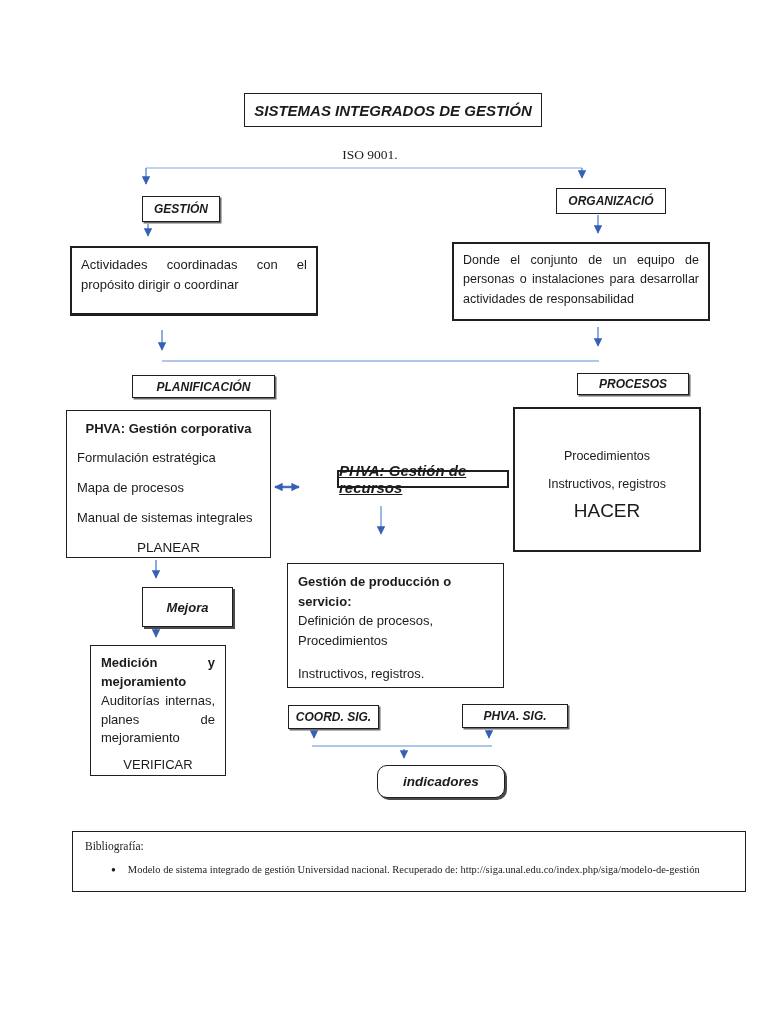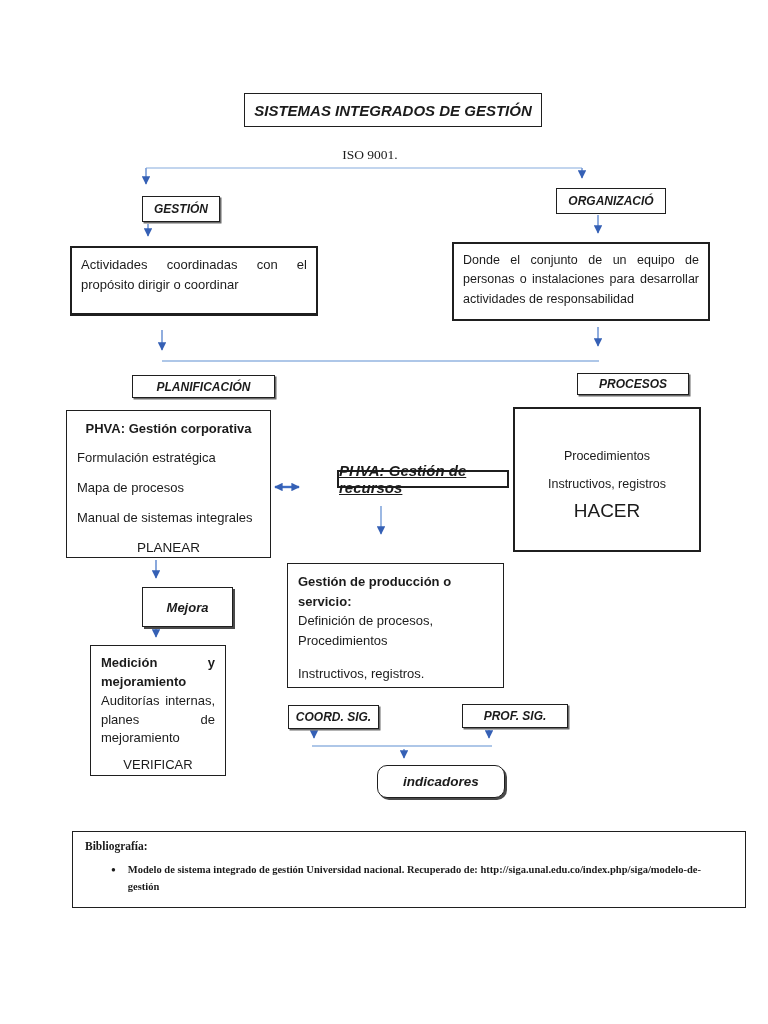--- a/index.html
+++ b/index.html
@@ -114,28 +114,28 @@
     <p style="font-weight:bold;">Medición y mejoramiento</p>
     <p>Auditorías internas, planes de mejoramiento</p>
     <div style="text-align:center;margin-top:8px;">VERIFICAR</div>
   </div>
 
   <div class="box lbl sh1" style="left:256px;top:705px;width:91px;height:24px;font-size:12px;">
     <span>COORD. SIG.</span>
   </div>
 
   <div class="box lbl sh1" style="left:430px;top:704px;width:106px;height:24px;font-size:12px;">
-    <span>PROF. SIG.</span>
+    <span>PHVA. SIG.</span>
   </div>
 
   <div class="box lbl sh2" style="left:345px;top:765px;width:128px;height:33px;font-size:13.5px;border-radius:10px;">
     <span>indicadores</span>
   </div>
 
-  <div class="box serif" style="left:72px;top:831px;width:674px;height:77px;padding:8px 12px;font-size:11.5px;font-weight:bold;">
+  <div class="box serif" style="left:72px;top:831px;width:674px;height:61px;padding:8px 12px;font-size:11.5px;">
     <div>Bibliografía:</div>
     <div style="display:flex;margin-top:10px;margin-left:26px;">
       <span style="font-size:8px;margin:3px 12px 0 0;">●</span>
       <span style="font-size:10.5px;line-height:1.6;width:596px;">Modelo de sistema integrado de gestión Universidad nacional. Recuperado de: http://siga.unal.edu.co/index.php/siga/modelo-de-gestión</span>
     </div>
   </div>
 
 </div>
 
 </body></html>

